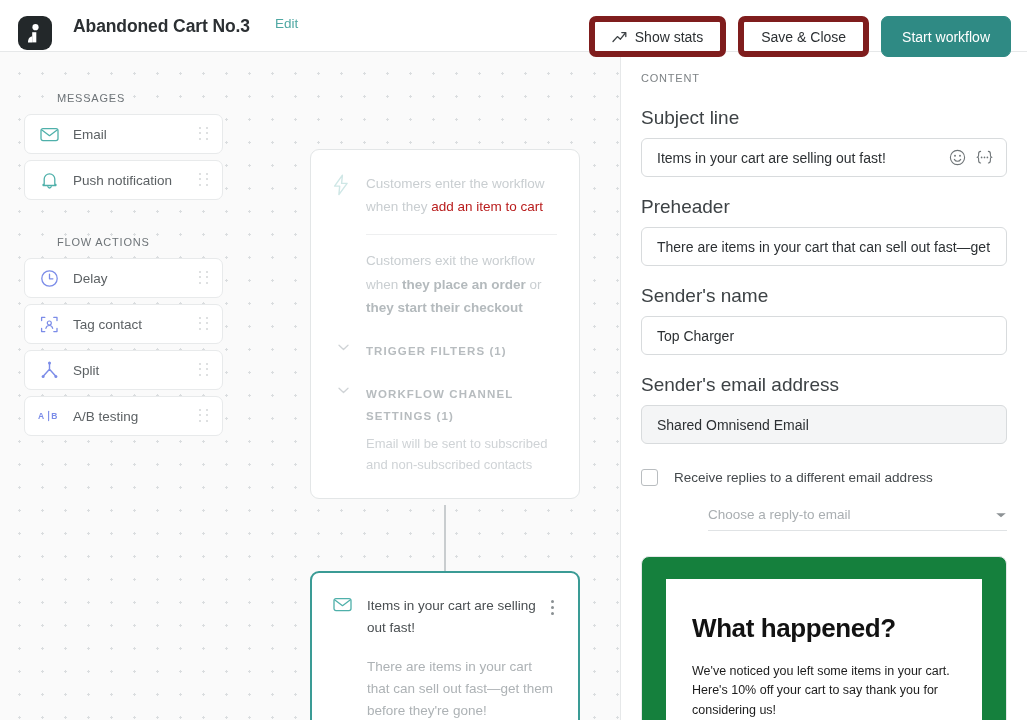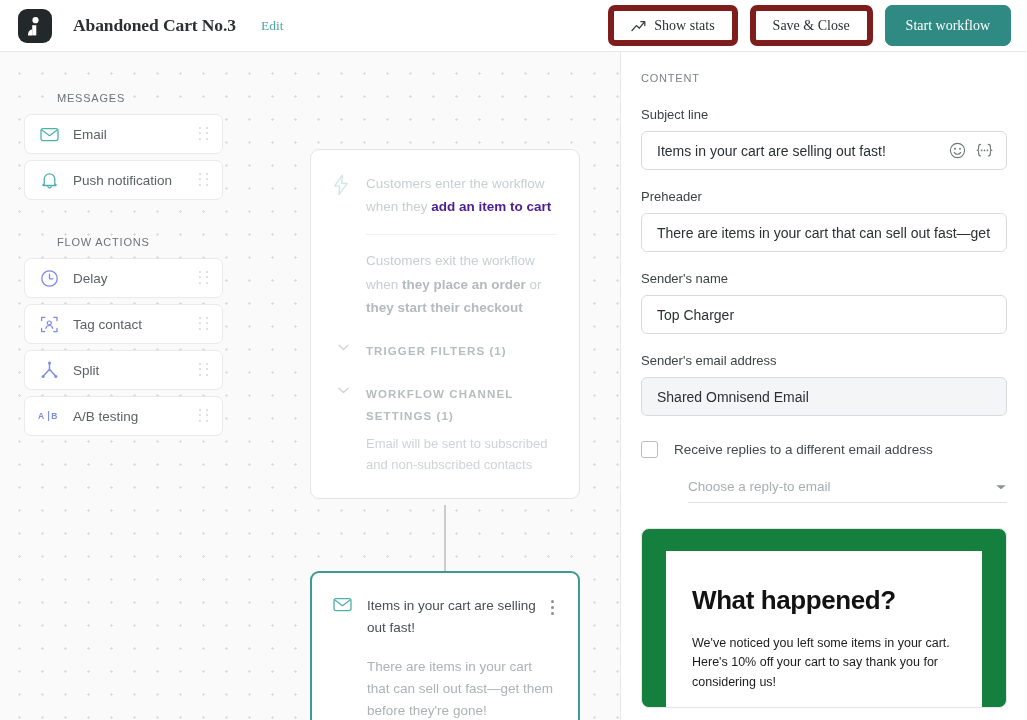--- a/index.html
+++ b/index.html
@@ -10,23 +10,23 @@
     overflow: hidden;
   }
 
   .app { width: 1027px; height: 720px; display: flex; flex-direction: column; }
 
   
   .topbar {
     height: 52px; min-height: 52px;
     background: #ffffff;
     border-bottom: 1px solid #e6e8e9;
-    display: flex; align-items: center;
-    padding: 0 16px 0 18px;
-    position: relative; z-index: 5; font-family: Liberation Serif, serif;
+    display: flex; align-items: flex-start;
+    padding: 16px 16px 0 18px;
+    position: relative; z-index: 5;
   }
   .logo {
     width: 34px; height: 34px; border-radius: 9px;
     background: #23282a;
     display: flex; align-items: center; justify-content: center;
     flex: 0 0 auto;
   }
   .logo svg { display: block; }
   .wf-title {
     margin-left: 21px;
@@ -103,21 +103,21 @@
     background: #ffffff; border: 1px solid #e3e6e7; border-radius: 9px;
     position: absolute; left: 0; width: 270px;
   }
   .node-trigger { top: 97px; padding: 22px 22px 22px 21px; }
   .trigger-row { display: flex; }
   .trigger-bolt { width: 22px; flex: 0 0 22px; padding-top: 2px; }
   .trigger-text {
     margin-left: 12px; font-size: 13.5px; line-height: 1.72;
     color: #c9ced1;
   }
-  .trigger-text b { color: #4c1d95; font-weight: 700; }
+  .trigger-text b { color: #b91c1c; font-weight: 400; }
   .node-sep { height: 1px; background: #eeeff0; margin: 16px 0 14px 34px; }
   .trigger-block { margin-left: 34px; }
   .trigger-sub {
     font-size: 13.5px; line-height: 1.72; color: #c9ced1;
   }
   .trigger-sub b { color: #b4babd; font-weight: 600; }
   .collapse-row {
     display: flex; align-items: flex-start; margin-top: 22px; margin-left: 0;
   }
   .chev { width: 22px; flex: 0 0 22px; display: flex; justify-content: center; padding-top: 3px; }
@@ -157,37 +157,37 @@
   
   .panel {
     flex: 1 1 auto; background: #ffffff; padding: 20px 20px 0 20px;
     overflow: hidden; position: relative;
   }
   .panel-heading {
     font-size: 11px; letter-spacing: 0.8px; color: #7d8285;
     text-transform: uppercase; margin-bottom: 23px;
   }
   .field { margin-bottom: 19px; }
-  .field-label { font-size: 13px; color: #3d4245; margin-bottom: 9px; }
+  .field-label { font-size: 19px; color: #3d4245; margin-bottom: 9px; }
   .input {
     height: 39px; border: 1px solid #d8dbdd; border-radius: 6px;
     background: #fff; display: flex; align-items: center;
     padding: 0 12px 0 15px; font-size: 14px; color: #2c3033;
   }
   .input.readonly { background: #f4f5f6; }
   .input .val { flex: 1 1 auto; overflow: hidden; white-space: nowrap; }
   .input .ic { margin-left: 9px; display: inline-flex; cursor: pointer; }
   .checkline { display: flex; align-items: center; margin-top: 25px; }
   .checkbox {
     width: 17px; height: 17px; border: 1px solid #b9bdc0; border-radius: 3px;
     background: #fff; flex: 0 0 17px; cursor: pointer;
   }
   .checkline .cl-label { margin-left: 16px; font-size: 13.5px; color: #44494c; }
   .select {
-    margin-left: 47px; margin-top: 12px; height: 33px;
+    margin-left: 67px; margin-top: 12px; height: 33px;
     border-bottom: 1px solid #e0e3e5; display: flex; align-items: center;
     font-size: 13.5px; color: #a9aeb1; cursor: pointer;
   }
   .select .sv { flex: 1 1 auto; }
   .preview {
     margin-top: 25px; border: 1px solid #e4e7e8; border-radius: 8px;
     background: #15803d; padding: 22px 24px 0 24px; height: 180px;
     overflow: hidden;
   }
   .preview-inner { background: #fff; padding: 34px 26px 20px 26px; height: 100%; }

